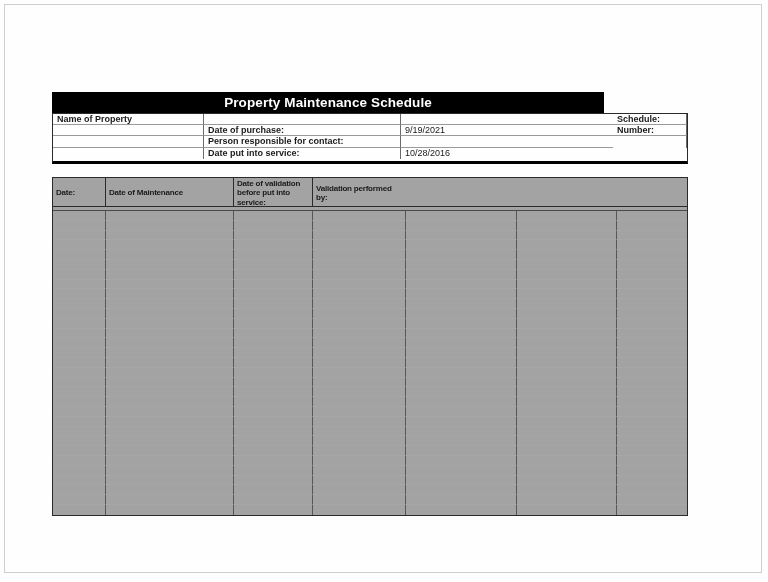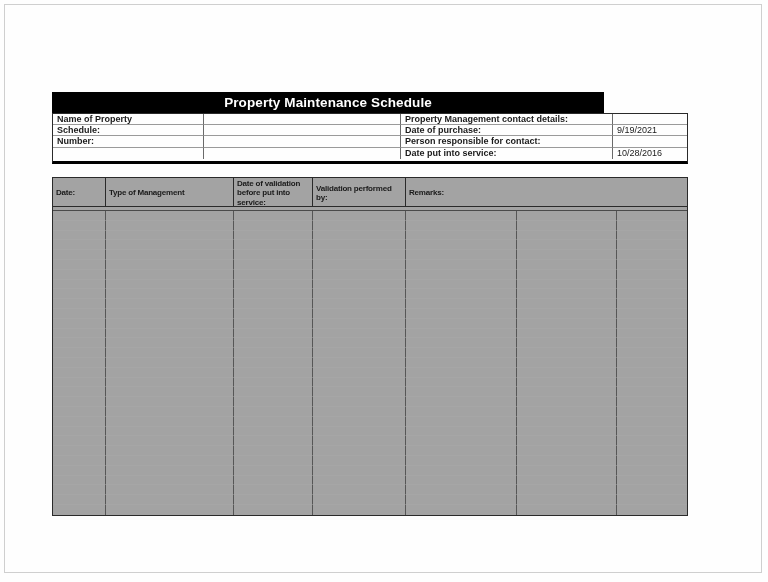--- a/index.html
+++ b/index.html
@@ -66,21 +66,20 @@
   <div class="frame"></div>
 
   <div class="titlebar">
     <span>Property Maintenance Schedule</span>
   </div>
 
   <div class="info">
 
     <div class="icell ilabel">Name of Property</div>
     <div class="icell ivalue"></div>
-    <div class="icell ilabel">Property Management contact details:</div>
     <div class="icell ivalue lastcol"></div>
 
     <div class="icell ilabel">Schedule:</div>
     <div class="icell ivalue"></div>
     <div class="icell ilabel">Date of purchase:</div>
     <div class="icell ivalue lastcol">9/19/2021</div>
 
     <div class="icell ilabel">Number:</div>
     <div class="icell ivalue"></div>
     <div class="icell ilabel">Person responsible for contact:</div>
@@ -88,24 +87,23 @@
 
     <div class="icell ilabel lastrow"></div>
     <div class="icell ivalue lastrow"></div>
     <div class="icell ilabel lastrow">Date put into service:</div>
     <div class="icell ivalue lastcol lastrow">10/28/2016</div>
   </div>
 
   <div class="maintable">
     <div class="header-row">
       <div class="hcell">Date:</div>
-      <div class="hcell">Type of Management</div>
+      <div class="hcell">Date of Maintenance</div>
       <div class="hcell">Date of validation before put into service:</div>
       <div class="hcell">Validation performed by:</div>
-      <div class="hcell">Remarks:</div>
     </div>
     <div class="header-spacer"></div>
     <div>
         <div class="body-row">
           <div class="body-cell"></div>
           <div class="body-cell"></div>
           <div class="body-cell"></div>
           <div class="body-cell"></div>
           <div class="body-cell"></div>
           <div class="body-cell"></div>

